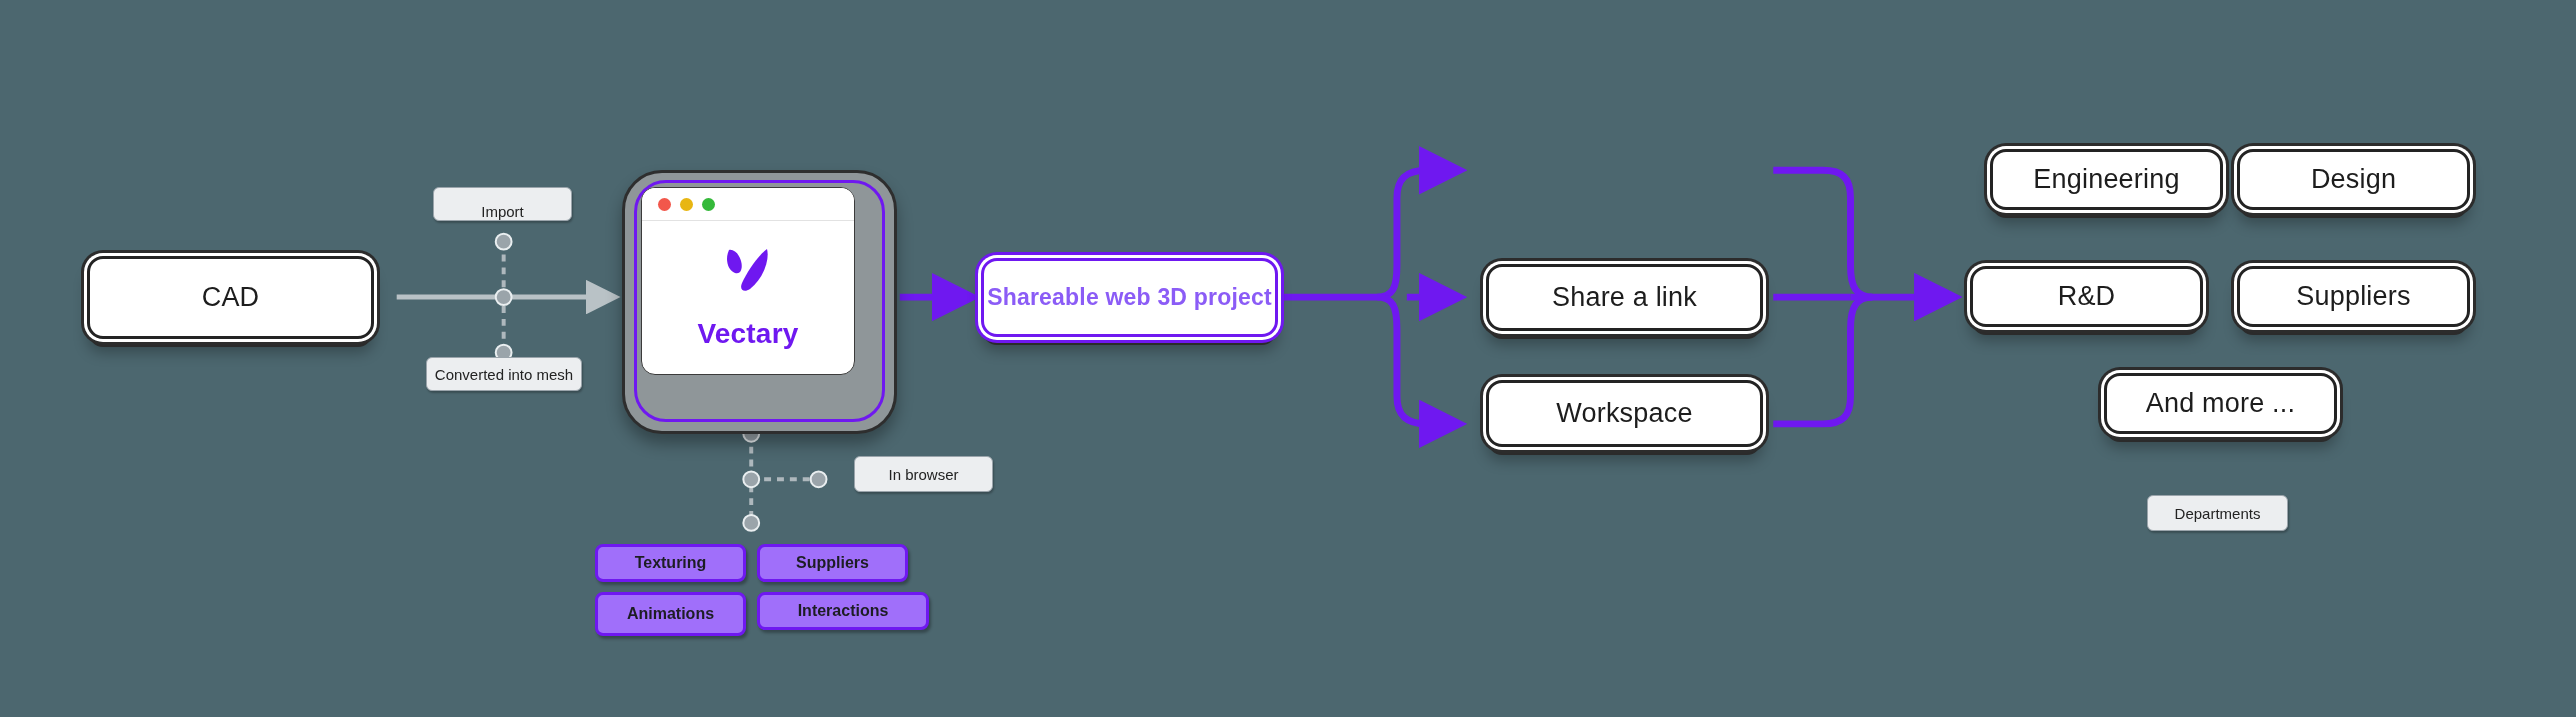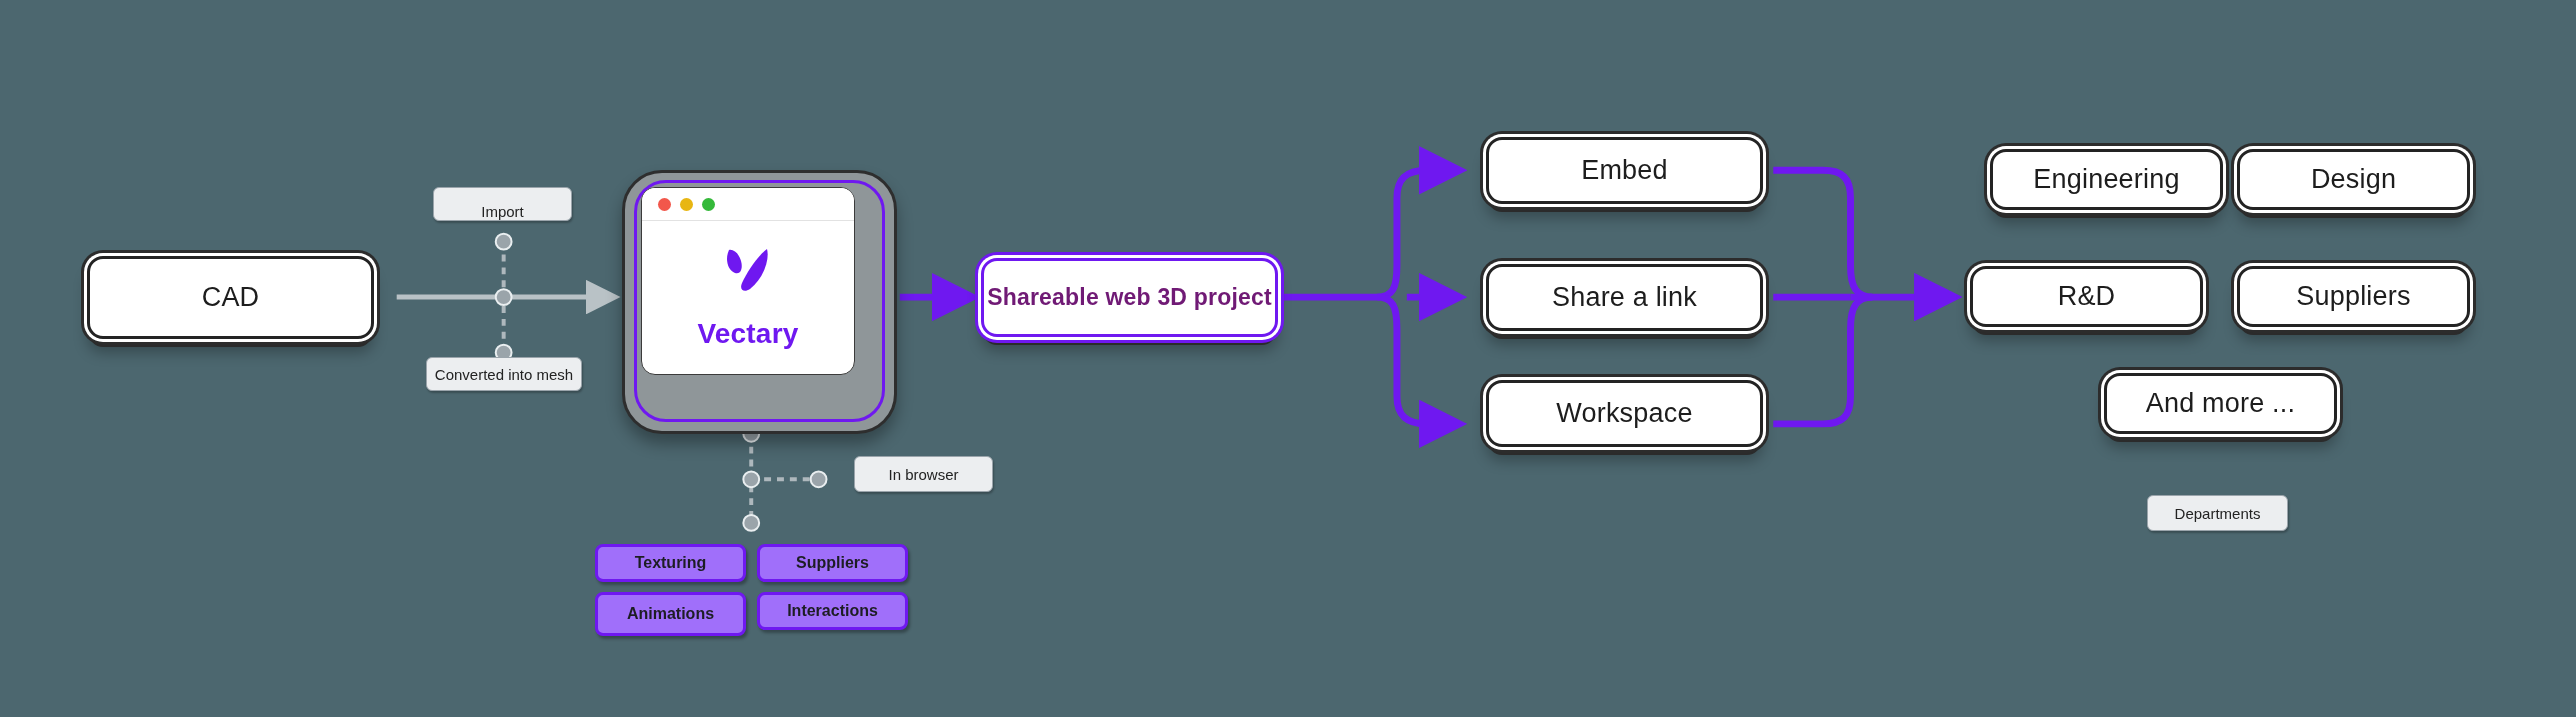--- a/index.html
+++ b/index.html
@@ -29,21 +29,21 @@
     letter-spacing:0.2px;
     box-shadow:
       0 0 0 3px #ffffff,
       0 0 0 6px #2c2c2c,
       0 10px 0 -2px #2b2b2b,
       0 14px 14px rgba(0,0,0,.28);
     z-index:3;
   }
   .node.purple-outline{
     border-color:#6f18f0;
-    color:#701a75;
+    color:#8b5cf6;
     font-weight:700;
     box-shadow:
       0 0 0 3px #ffffff,
       0 0 0 6px #6f18f0,
       0 10px 0 -2px #2b2b2b,
       0 14px 14px rgba(0,0,0,.28);
   }
 
   
   .pill{
@@ -197,23 +197,20 @@
         </span>
         <span class="brand-name">Vectary</span>
       </div>
     </div>
   </div>
 
   <div class="node purple-outline" style="left:981px;top:258px;width:297px;height:79px;font-size:23px;">
     <span>Shareable web 3D project</span>
   </div>
 
-  <div class="node" style="left:1486px;top:137px;width:277px;height:67px;">
-    <span>Embed</span>
-  </div>
 
   <div class="node" style="left:1486px;top:264px;width:277px;height:67px;">
     <span>Share a link</span>
   </div>
 
   <div class="node" style="left:1486px;top:380px;width:277px;height:67px;">
     <span>Workspace</span>
   </div>
 
   <div class="node" style="left:1970px;top:149px;width:233px;height:61px;margin-left:20px;">
@@ -257,18 +254,18 @@
   </div>
 
   <div class="chip" style="left:757px;top:544px;width:151px;height:38px;">
     <span>Suppliers</span>
   </div>
 
   <div class="chip" style="left:595px;top:592px;width:151px;height:44px;">
     <span>Animations</span>
   </div>
 
-  <div class="chip" style="left:757px;top:592px;width:151px;height:38px;">
+  <div class="chip" style="left:757px;top:592px;width:172px;height:38px;">
     <span>Interactions</span>
   </div>
 
 </div>
 
 
 </body></html>

